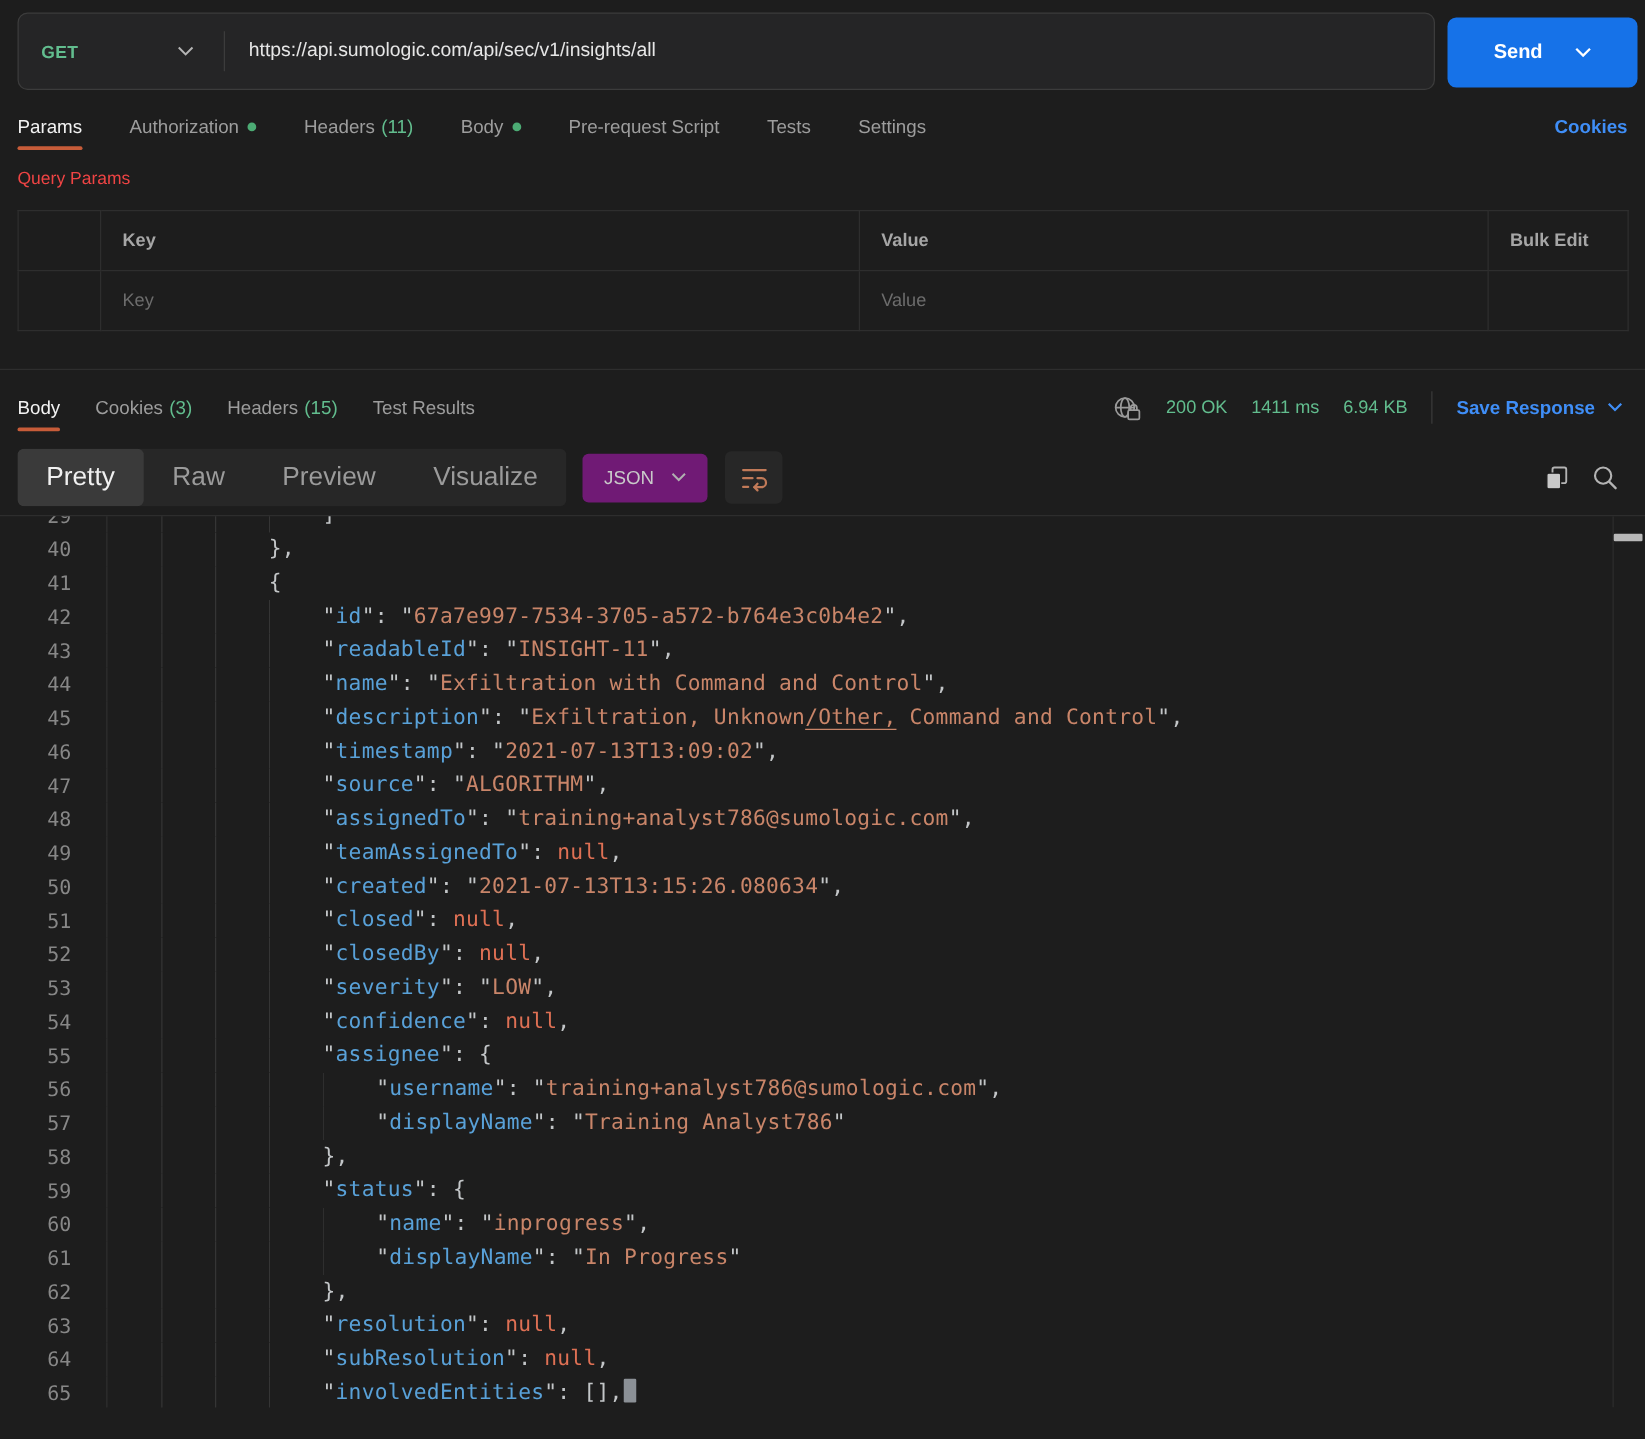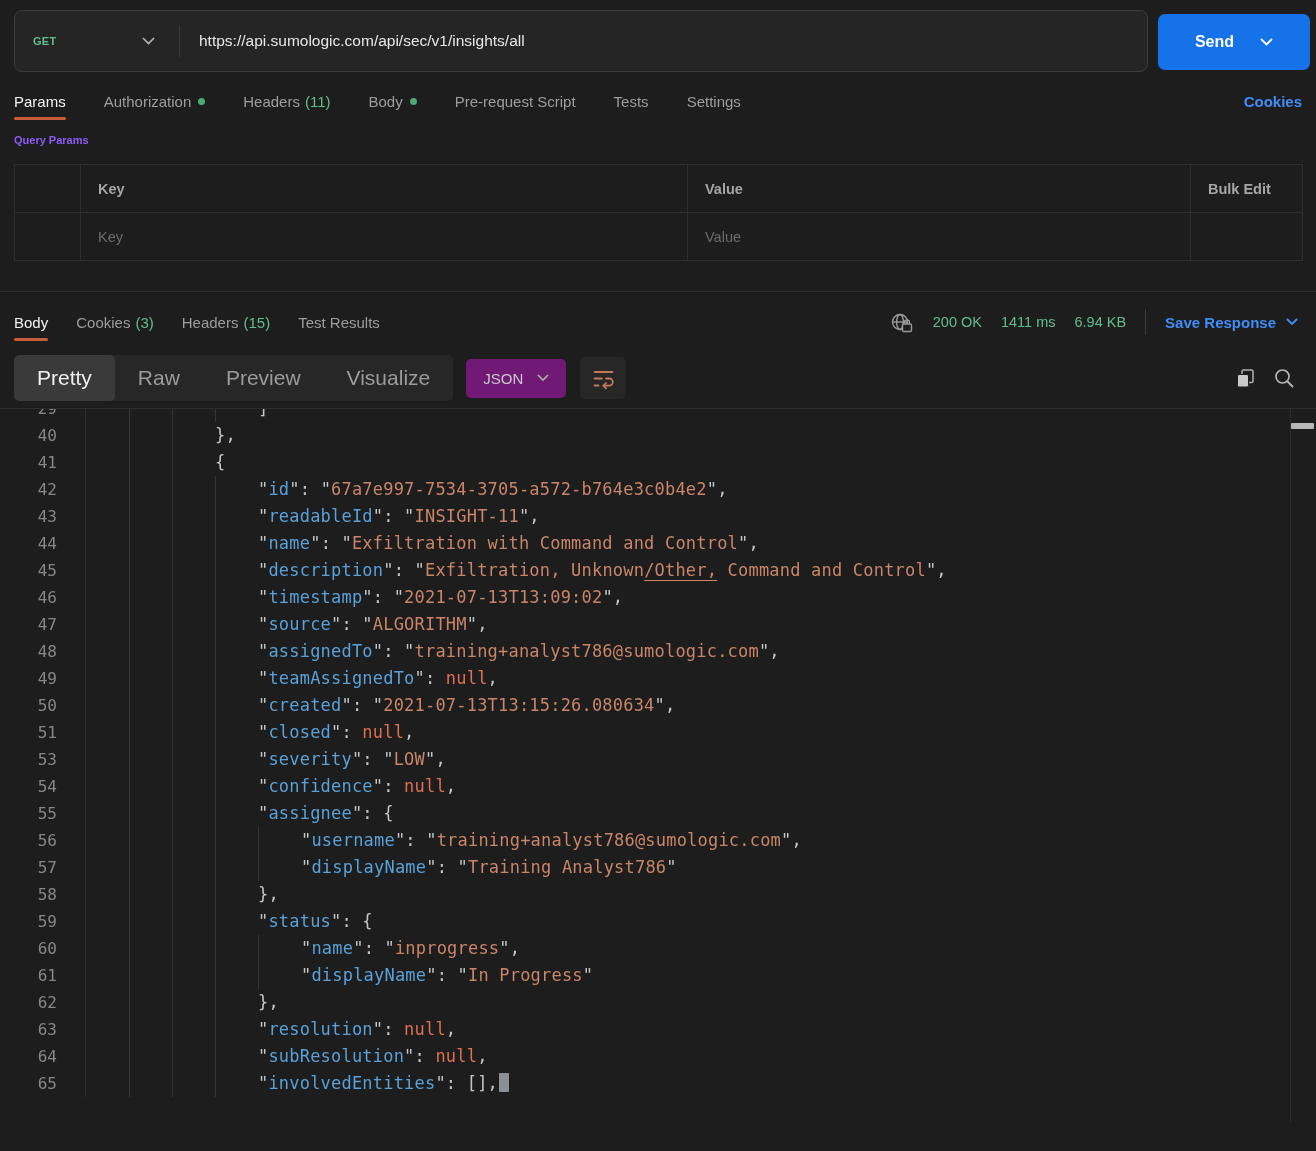--- a/index.html
+++ b/index.html
@@ -5,21 +5,21 @@
   * { margin:0; padding:0; box-sizing:border-box; }
   html,body { width:1316px; height:1151px; background:#1d1d1d; overflow:hidden;
               font-family:"Liberation Sans", sans-serif; color:#c8c8c8; }
 
   
   .url-row { display:flex; align-items:stretch; padding:10px 6px 0 14px; height:72px; }
   .url-container { flex:1; display:flex; align-items:stretch; background:#252526;
                    border:1px solid #3c3c3c; border-radius:8px; max-width:1134px; }
   .method-select { display:flex; align-items:center; justify-content:space-between;
                    width:164px; padding:0 24px 0 18px; cursor:pointer; }
-  .method-label { color:#62bd8e; font-weight:bold; font-size:11px; letter-spacing:.3px; }
+  .method-label { color:#62bd8e; font-weight:bold; font-size:14px; letter-spacing:.3px; }
   .method-divider { width:1px; background:#3c3c3c; margin:14px 0; }
   .url-input { flex:1; background:transparent; border:none; outline:none; color:#e6e6e6;
                font-size:15.5px; padding:0 16px 0 19px; font-family:"Liberation Sans",sans-serif; }
   .send-btn { margin-left:10px; width:152px; background:#1672e8; border:none; border-radius:7px;
               color:#fff; font-weight:bold; font-size:16px; display:flex; align-items:center;
               justify-content:center; gap:26px; cursor:pointer; margin-top:4px; margin-bottom:2px;
               font-family:"Liberation Sans",sans-serif; }
 
   
   .req-tabs { display:flex; align-items:center; padding:0 14px; height:50px; margin-top:4px; }
@@ -27,21 +27,21 @@
          align-items:center; position:relative; cursor:pointer; white-space:nowrap; }
   .tab.active { color:#f3f3f3; }
   .tab.active::after { content:""; position:absolute; left:0; right:0; bottom:6px;
                        height:3px; background:#c75c39; border-radius:2px; }
   .tab .count { color:#62bd8e; margin-left:5px; }
   .dot { width:7px; height:7px; border-radius:50%; background:#4cab74; margin-left:7px; }
   .spacer { flex:1; }
   .link-blue { color:#3f8ef7; font-size:15px; font-weight:bold; cursor:pointer; }
 
   
-  .qp-title { color:#8b5cf6; font-size:11px; font-weight:bold; padding:8px 14px 14px; }
+  .qp-title { color:#ef4444; font-size:14px; font-weight:normal; padding:8px 14px 14px; }
   .qp-table { margin:4px 14px 0; border-collapse:collapse; width:1288px; table-layout:fixed; }
   .qp-table td { border:1px solid #2e2e2e; height:48px; font-size:14.5px; }
   .qp-col-check { width:66px; }
   .qp-col-key   { width:607px; }
   .qp-col-value { width:503px; }
   .qp-col-bulk  { width:112px; }
   .qp-header td { color:#a6a6a6; font-weight:bold; }
   .qp-header td, .qp-row td { padding:0 17px; }
   .qp-bulk { color:#efefef; font-weight:bold; text-align:left; cursor:pointer; white-space:nowrap; }
   .qp-input { width:100%; background:transparent; border:none; outline:none; color:#d0d0d0;
@@ -259,20 +259,21 @@
         <div class="code-line"><span class="gutter">42</span><span class="line-content"><span class="ind"></span><span class="ind g"></span><span class="ind g"></span><span class="ind g"></span><span class="tok-q">"</span><span class="tok-k">id</span><span class="tok-q">"</span><span class="tok-p">: </span><span class="tok-q">"</span><span class="tok-s">67a7e997-7534-3705-a572-b764e3c0b4e2</span><span class="tok-q">"</span><span class="tok-p">,</span></span></div>
         <div class="code-line"><span class="gutter">43</span><span class="line-content"><span class="ind"></span><span class="ind g"></span><span class="ind g"></span><span class="ind g"></span><span class="tok-q">"</span><span class="tok-k">readableId</span><span class="tok-q">"</span><span class="tok-p">: </span><span class="tok-q">"</span><span class="tok-s">INSIGHT-11</span><span class="tok-q">"</span><span class="tok-p">,</span></span></div>
         <div class="code-line"><span class="gutter">44</span><span class="line-content"><span class="ind"></span><span class="ind g"></span><span class="ind g"></span><span class="ind g"></span><span class="tok-q">"</span><span class="tok-k">name</span><span class="tok-q">"</span><span class="tok-p">: </span><span class="tok-q">"</span><span class="tok-s">Exfiltration with Command and Control</span><span class="tok-q">"</span><span class="tok-p">,</span></span></div>
         <div class="code-line"><span class="gutter">45</span><span class="line-content"><span class="ind"></span><span class="ind g"></span><span class="ind g"></span><span class="ind g"></span><span class="tok-q">"</span><span class="tok-k">description</span><span class="tok-q">"</span><span class="tok-p">: </span><span class="tok-q">"</span><span class="tok-s">Exfiltration, Unknown</span><span class="tok-u">/Other,</span><span class="tok-s"> Command and Control</span><span class="tok-q">"</span><span class="tok-p">,</span></span></div>
         <div class="code-line"><span class="gutter">46</span><span class="line-content"><span class="ind"></span><span class="ind g"></span><span class="ind g"></span><span class="ind g"></span><span class="tok-q">"</span><span class="tok-k">timestamp</span><span class="tok-q">"</span><span class="tok-p">: </span><span class="tok-q">"</span><span class="tok-s">2021-07-13T13:09:02</span><span class="tok-q">"</span><span class="tok-p">,</span></span></div>
         <div class="code-line"><span class="gutter">47</span><span class="line-content"><span class="ind"></span><span class="ind g"></span><span class="ind g"></span><span class="ind g"></span><span class="tok-q">"</span><span class="tok-k">source</span><span class="tok-q">"</span><span class="tok-p">: </span><span class="tok-q">"</span><span class="tok-s">ALGORITHM</span><span class="tok-q">"</span><span class="tok-p">,</span></span></div>
         <div class="code-line"><span class="gutter">48</span><span class="line-content"><span class="ind"></span><span class="ind g"></span><span class="ind g"></span><span class="ind g"></span><span class="tok-q">"</span><span class="tok-k">assignedTo</span><span class="tok-q">"</span><span class="tok-p">: </span><span class="tok-q">"</span><span class="tok-s">training+analyst786@sumologic.com</span><span class="tok-q">"</span><span class="tok-p">,</span></span></div>
         <div class="code-line"><span class="gutter">49</span><span class="line-content"><span class="ind"></span><span class="ind g"></span><span class="ind g"></span><span class="ind g"></span><span class="tok-q">"</span><span class="tok-k">teamAssignedTo</span><span class="tok-q">"</span><span class="tok-p">: </span><span class="tok-n">null</span><span class="tok-p">,</span></span></div>
         <div class="code-line"><span class="gutter">50</span><span class="line-content"><span class="ind"></span><span class="ind g"></span><span class="ind g"></span><span class="ind g"></span><span class="tok-q">"</span><span class="tok-k">created</span><span class="tok-q">"</span><span class="tok-p">: </span><span class="tok-q">"</span><span class="tok-s">2021-07-13T13:15:26.080634</span><span class="tok-q">"</span><span class="tok-p">,</span></span></div>
         <div class="code-line"><span class="gutter">51</span><span class="line-content"><span class="ind"></span><span class="ind g"></span><span class="ind g"></span><span class="ind g"></span><span class="tok-q">"</span><span class="tok-k">closed</span><span class="tok-q">"</span><span class="tok-p">: </span><span class="tok-n">null</span><span class="tok-p">,</span></span></div>
+        <div class="code-line"><span class="gutter">52</span><span class="line-content"><span class="ind"></span><span class="ind g"></span><span class="ind g"></span><span class="ind g"></span><span class="tok-q">"</span><span class="tok-k">closedBy</span><span class="tok-q">"</span><span class="tok-p">: </span><span class="tok-n">null</span><span class="tok-p">,</span></span></div>
         <div class="code-line"><span class="gutter">53</span><span class="line-content"><span class="ind"></span><span class="ind g"></span><span class="ind g"></span><span class="ind g"></span><span class="tok-q">"</span><span class="tok-k">severity</span><span class="tok-q">"</span><span class="tok-p">: </span><span class="tok-q">"</span><span class="tok-s">LOW</span><span class="tok-q">"</span><span class="tok-p">,</span></span></div>
         <div class="code-line"><span class="gutter">54</span><span class="line-content"><span class="ind"></span><span class="ind g"></span><span class="ind g"></span><span class="ind g"></span><span class="tok-q">"</span><span class="tok-k">confidence</span><span class="tok-q">"</span><span class="tok-p">: </span><span class="tok-n">null</span><span class="tok-p">,</span></span></div>
         <div class="code-line"><span class="gutter">55</span><span class="line-content"><span class="ind"></span><span class="ind g"></span><span class="ind g"></span><span class="ind g"></span><span class="tok-q">"</span><span class="tok-k">assignee</span><span class="tok-q">"</span><span class="tok-p">: {</span></span></div>
         <div class="code-line"><span class="gutter">56</span><span class="line-content"><span class="ind"></span><span class="ind g"></span><span class="ind g"></span><span class="ind g"></span><span class="ind g"></span><span class="tok-q">"</span><span class="tok-k">username</span><span class="tok-q">"</span><span class="tok-p">: </span><span class="tok-q">"</span><span class="tok-s">training+analyst786@sumologic.com</span><span class="tok-q">"</span><span class="tok-p">,</span></span></div>
         <div class="code-line"><span class="gutter">57</span><span class="line-content"><span class="ind"></span><span class="ind g"></span><span class="ind g"></span><span class="ind g"></span><span class="ind g"></span><span class="tok-q">"</span><span class="tok-k">displayName</span><span class="tok-q">"</span><span class="tok-p">: </span><span class="tok-q">"</span><span class="tok-s">Training Analyst786</span><span class="tok-q">"</span></span></div>
         <div class="code-line"><span class="gutter">58</span><span class="line-content"><span class="ind"></span><span class="ind g"></span><span class="ind g"></span><span class="ind g"></span><span class="tok-p">},</span></span></div>
         <div class="code-line"><span class="gutter">59</span><span class="line-content"><span class="ind"></span><span class="ind g"></span><span class="ind g"></span><span class="ind g"></span><span class="tok-q">"</span><span class="tok-k">status</span><span class="tok-q">"</span><span class="tok-p">: {</span></span></div>
         <div class="code-line"><span class="gutter">60</span><span class="line-content"><span class="ind"></span><span class="ind g"></span><span class="ind g"></span><span class="ind g"></span><span class="ind g"></span><span class="tok-q">"</span><span class="tok-k">name</span><span class="tok-q">"</span><span class="tok-p">: </span><span class="tok-q">"</span><span class="tok-s">inprogress</span><span class="tok-q">"</span><span class="tok-p">,</span></span></div>
         <div class="code-line"><span class="gutter">61</span><span class="line-content"><span class="ind"></span><span class="ind g"></span><span class="ind g"></span><span class="ind g"></span><span class="ind g"></span><span class="tok-q">"</span><span class="tok-k">displayName</span><span class="tok-q">"</span><span class="tok-p">: </span><span class="tok-q">"</span><span class="tok-s">In Progress</span><span class="tok-q">"</span></span></div>
         <div class="code-line"><span class="gutter">62</span><span class="line-content"><span class="ind"></span><span class="ind g"></span><span class="ind g"></span><span class="ind g"></span><span class="tok-p">},</span></span></div>

